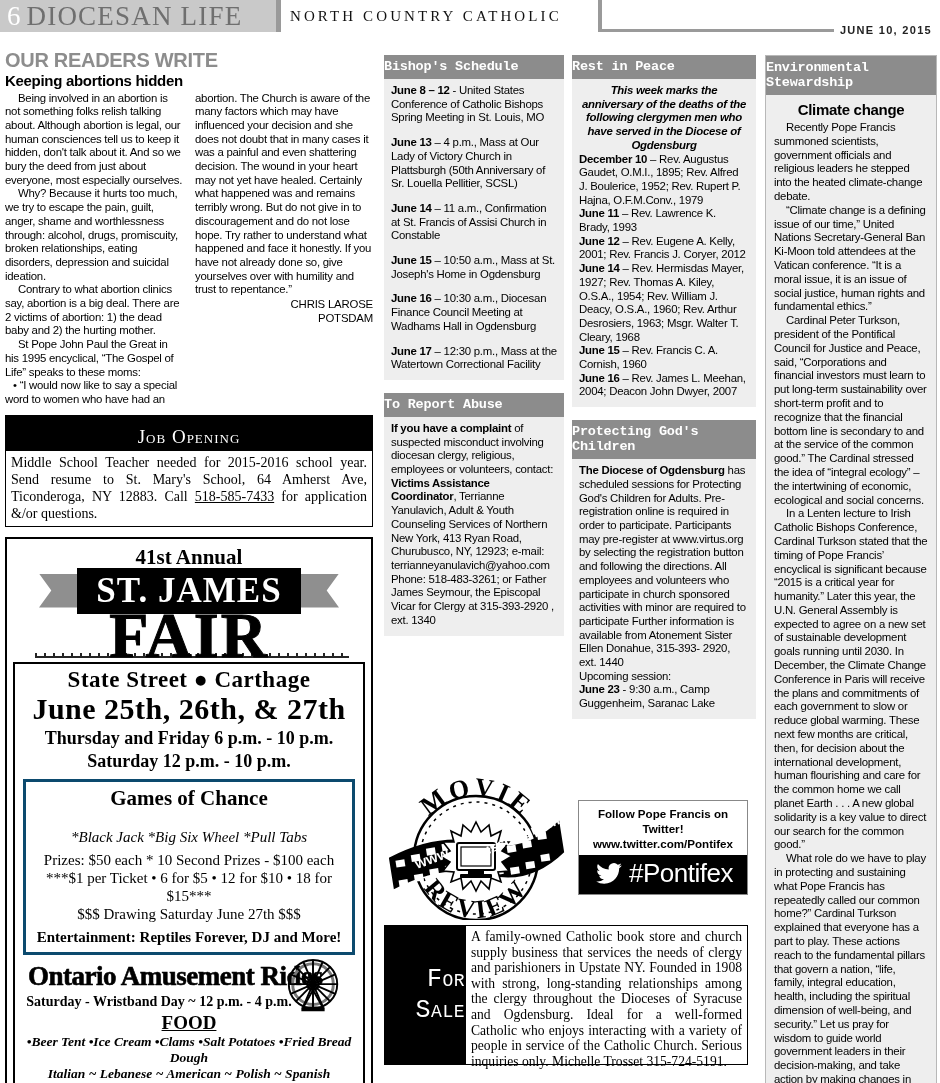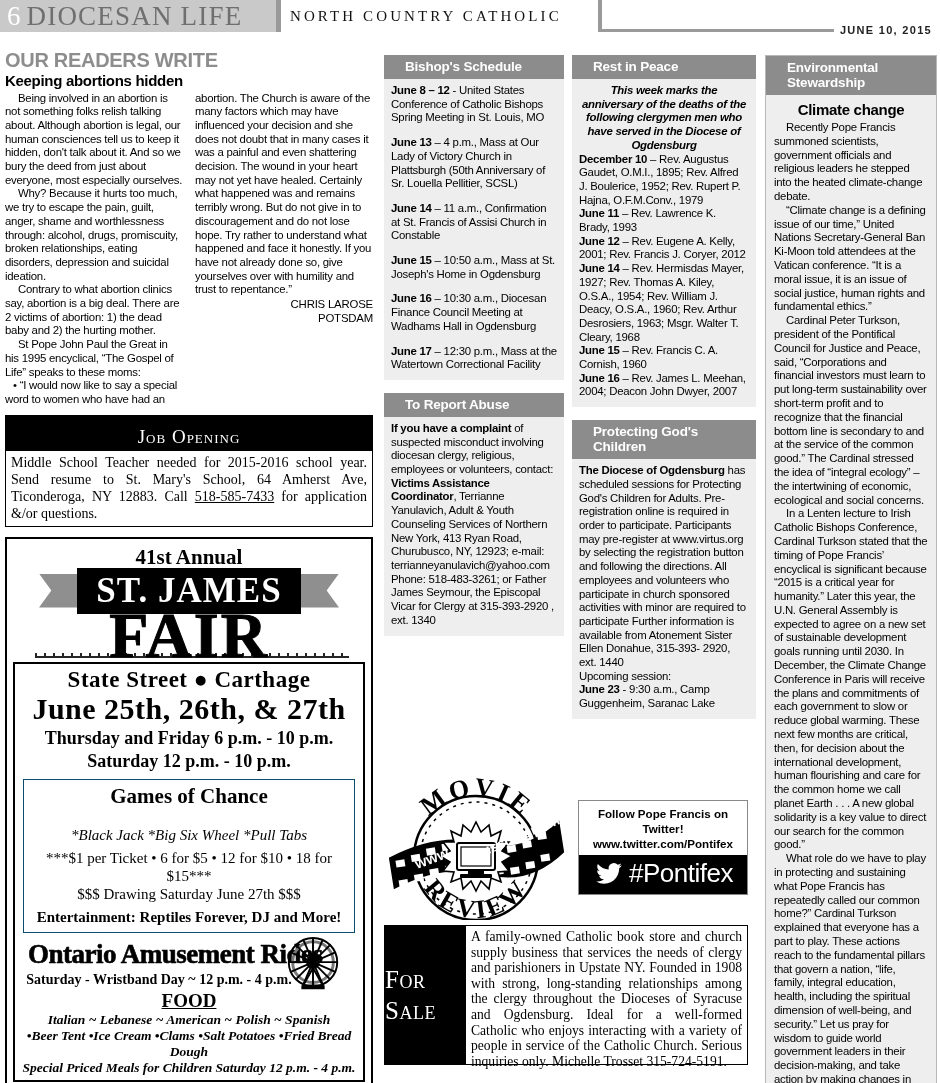--- a/index.html
+++ b/index.html
@@ -135,21 +135,21 @@
     font-size: 23px; letter-spacing: .5px;
   }
   .fair-dates {
     text-align: center; font-family: "Liberation Serif", serif; font-weight: bold;
     font-size: 30px; margin-top: -1px; letter-spacing: .5px;
   }
   .fair-time {
     text-align: center; font-family: "Liberation Serif", serif; font-weight: bold;
     font-size: 18px; margin-top: 2px;
   }
-  .games { border: 1px solid #0c4a6e; margin: 7px 4px 4px; padding: 4px 4px 6px; }
+  .games { border: 3px solid #0c4a6e; margin: 7px 4px 4px; padding: 4px 4px 6px; }
   .games-h {
     text-align: center; font-family: "Liberation Serif", serif; font-weight: bold;
     font-size: 21px;
   }
   .games-sub {
     text-align: center; font-family: "Liberation Serif", serif; font-style: italic;
     font-size: 15px; margin-top: 18px;
   }
   .games-l {
     text-align: center; font-family: "Liberation Serif", serif;
@@ -178,21 +178,21 @@
   }
   .food-l {
     text-align: center; font-family: "Liberation Serif", serif; font-weight: bold;
     font-style: italic; font-size: 13.5px; line-height: 16px;
   }
 
   
   .gbox { background: #eeeeee; margin-bottom: 13px; }
   .gbox-hd {
     background: #8c8c8c; color: #fff; font-weight: bold; font-size: 13.5px;
-    padding: 4px 21px 5px; letter-spacing: -0.2px;
+    padding: 4px 0 5px; letter-spacing: -0.2px; font-family: Liberation Mono, monospace;
   }
   .gbox-body { padding: 5px 7px 8px; }
   .gbox-body p {
     margin: 0; font-size: 11.4px; line-height: 13.7px; letter-spacing: -0.25px;
   }
   .gbox-body p.sp { margin-top: 11px; }
   .gbox-body p b { font-weight: bold; }
   .gbox-body p.ital {
     font-style: italic; text-align: center; font-weight: bold;
   }
@@ -226,22 +226,22 @@
   }
   .pontifex-bar .tag { font-size: 26px; letter-spacing: -0.5px; }
 
   
   .forsale {
     position: absolute; left: 384px; top: 925px; width: 364px; height: 140px;
     border: 1px solid #000; display: flex; background: #fff;
   }
   .fs-left {
     width: 80px; background: #000; color: #fff;
-    display: flex; flex-direction: column; align-items: flex-start; justify-content: center;
-    font-family: Liberation Serif, serif; font-size: 25px; line-height: 31px;
+    display: flex; flex-direction: column; align-items: flex-end; justify-content: center;
+    font-family: Liberation Mono, monospace; font-size: 25px; line-height: 31px;
     font-variant: small-caps; letter-spacing: .5px;
   }
   .fs-right {
     flex: 1; border-left: 1px solid #000;
     font-family: "Liberation Serif", serif; font-size: 13.6px; line-height: 15.6px;
     padding: 3px 5px; text-align: justify;
   }
 </style>
 </head>
 <body>
@@ -296,20 +296,21 @@
     <div class="fair-inner">
       <div class="fair-place">State Street ● Carthage</div>
       <div class="fair-dates">June 25th, 26th, &amp; 27th</div>
       <div class="fair-time">Thursday and Friday 6 p.m. - 10 p.m.</div>
       <div class="fair-time">Saturday 12 p.m. - 10 p.m.</div>
 
       <div class="games">
         <div class="games-h">Games of Chance</div>
         <div class="games-sub">*Black Jack *Big Six Wheel *Pull Tabs</div>
         <div class="games-l">
+          <div>Prizes: $50 each * 10 Second Prizes - $100 each</div>
           <div>***$1 per Ticket • 6 for $5 • 12 for $10 • 18 for $15***</div>
           <div>$$$ Drawing Saturday June 27th $$$</div>
         </div>
         <div class="games-ent">Entertainment: Reptiles Forever, DJ and More!</div>
       </div>
 
       <div class="rides">
         <div class="rides-h">Ontario Amusement Rides</div>
         <svg class="rides-wheel" viewBox="0 0 64 64">
           <circle cx="32" cy="28" r="25" fill="none" stroke="#000" stroke-width="2"></circle>
@@ -325,22 +326,22 @@
             <line x1="9" y1="18" x2="55" y2="38"></line>
               <line x1="9" y1="38" x2="55" y2="18"></line>
           </g>
           <path d="M22 52 L32 34 L42 52 Z" fill="none" stroke="#000" stroke-width="2"></path>
           <rect x="20" y="52" width="24" height="4" fill="#000"></rect>
         </svg>
         <div class="rides-l1">Saturday - Wristband Day ~ 12 p.m. - 4 p.m.</div>
       </div>
 
       <div class="food-h">FOOD</div>
+      <div class="food-l">•Beer Tent •Ice Cream •Clams •Salt Potatoes •Fried Bread Dough</div>
       <div class="food-l">Italian ~ Lebanese ~ American ~ Polish ~ Spanish</div>
-      <div class="food-l">•Beer Tent •Ice Cream •Clams •Salt Potatoes •Fried Bread Dough</div>
       <div class="food-l">Special Priced Meals for Children Saturday 12 p.m. - 4 p.m.</div>
     </div>
   </div>
 </div>
 
 <div class="col col-b">
 
   <div class="gbox">
     <div class="gbox-hd">Bishop's Schedule</div>
     <div class="gbox-body">

